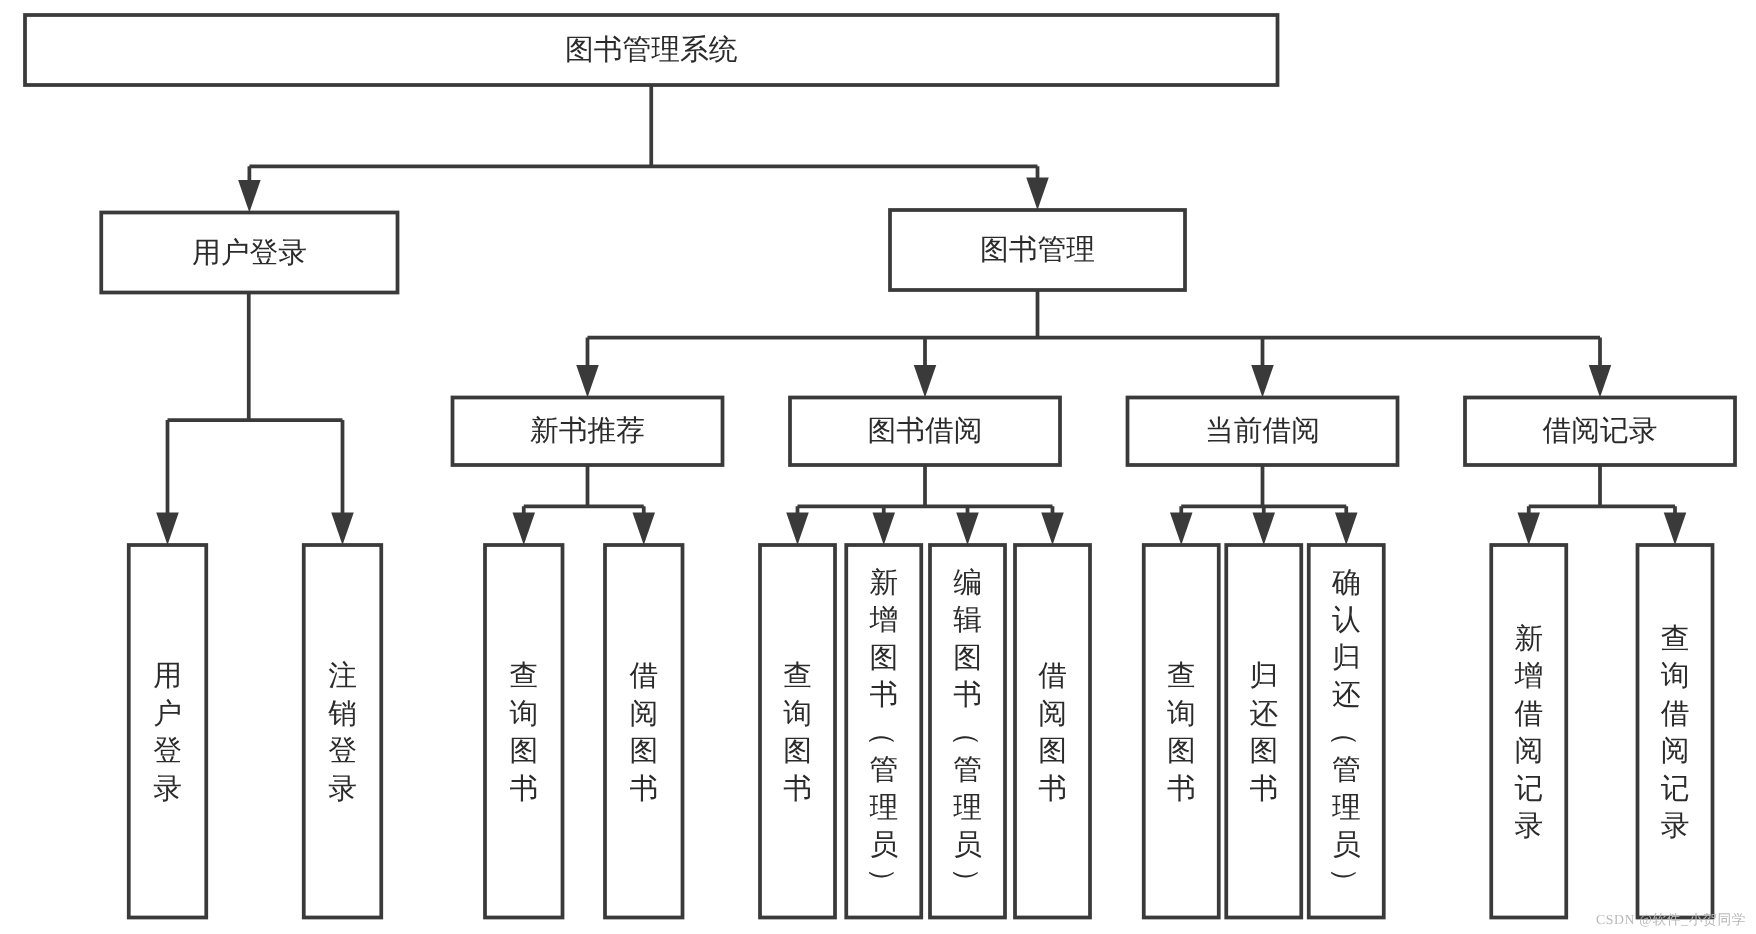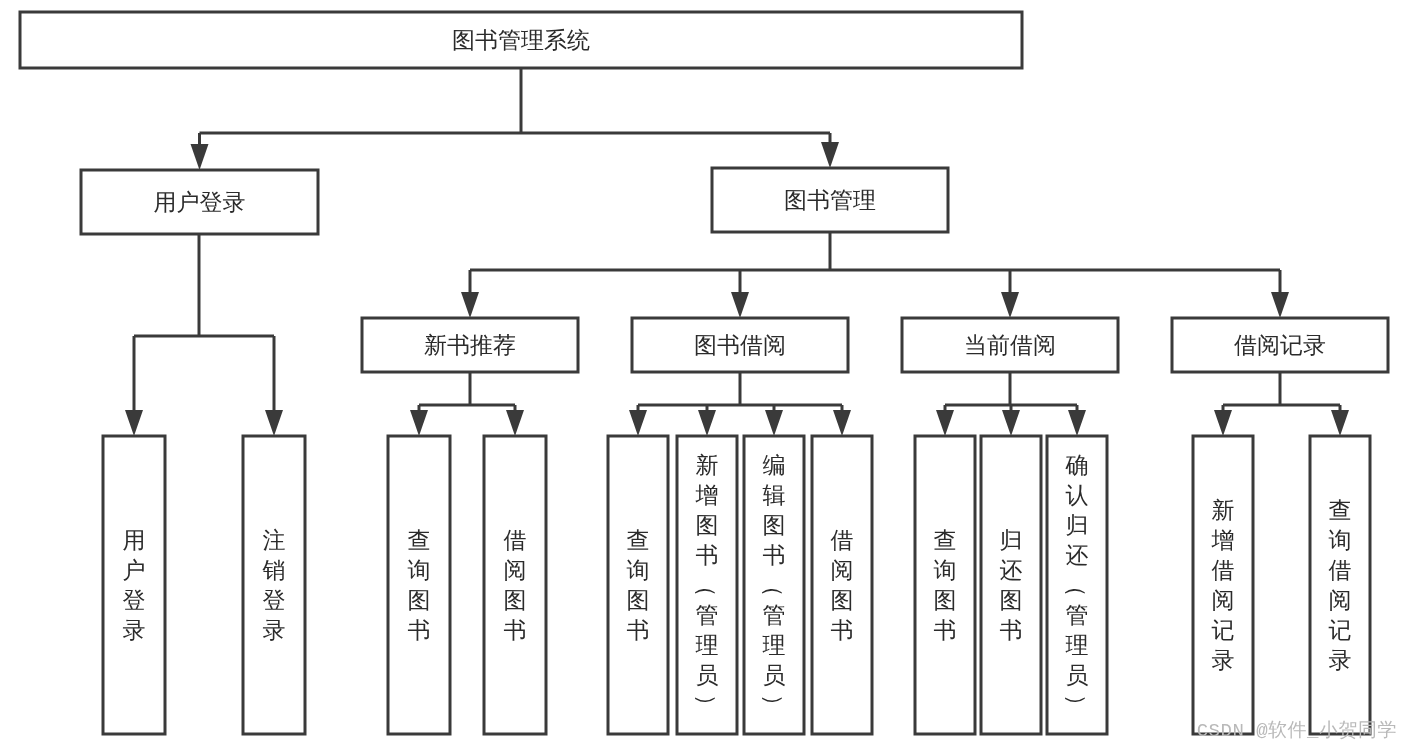--- a/index.html
+++ b/index.html
@@ -38,23 +38,23 @@
   .node-label-v{
     fill:#2b2b2b;
     font-size:23px;
     font-family:"DejaVu Sans","Liberation Sans",sans-serif;
     text-anchor:middle;
   }
   .watermark{
     position:absolute;
     right:8px;
     bottom:4px;
-    font-size:19px;
+    font-size:11px;
     color:#b9b9b9;
-    font-family:Liberation Mono, monospace;
+    font-family:Liberation Serif, serif;
     letter-spacing:0.5px;
     white-space:nowrap;
     user-select:none;
   }
 </style>
 </head>
 <body>
 
 <div id="diagram-root">
   <svg id="diagram-svg" width="1405" height="747" viewBox="0 0 1405 747" xmlns="http://www.w3.org/2000/svg">

